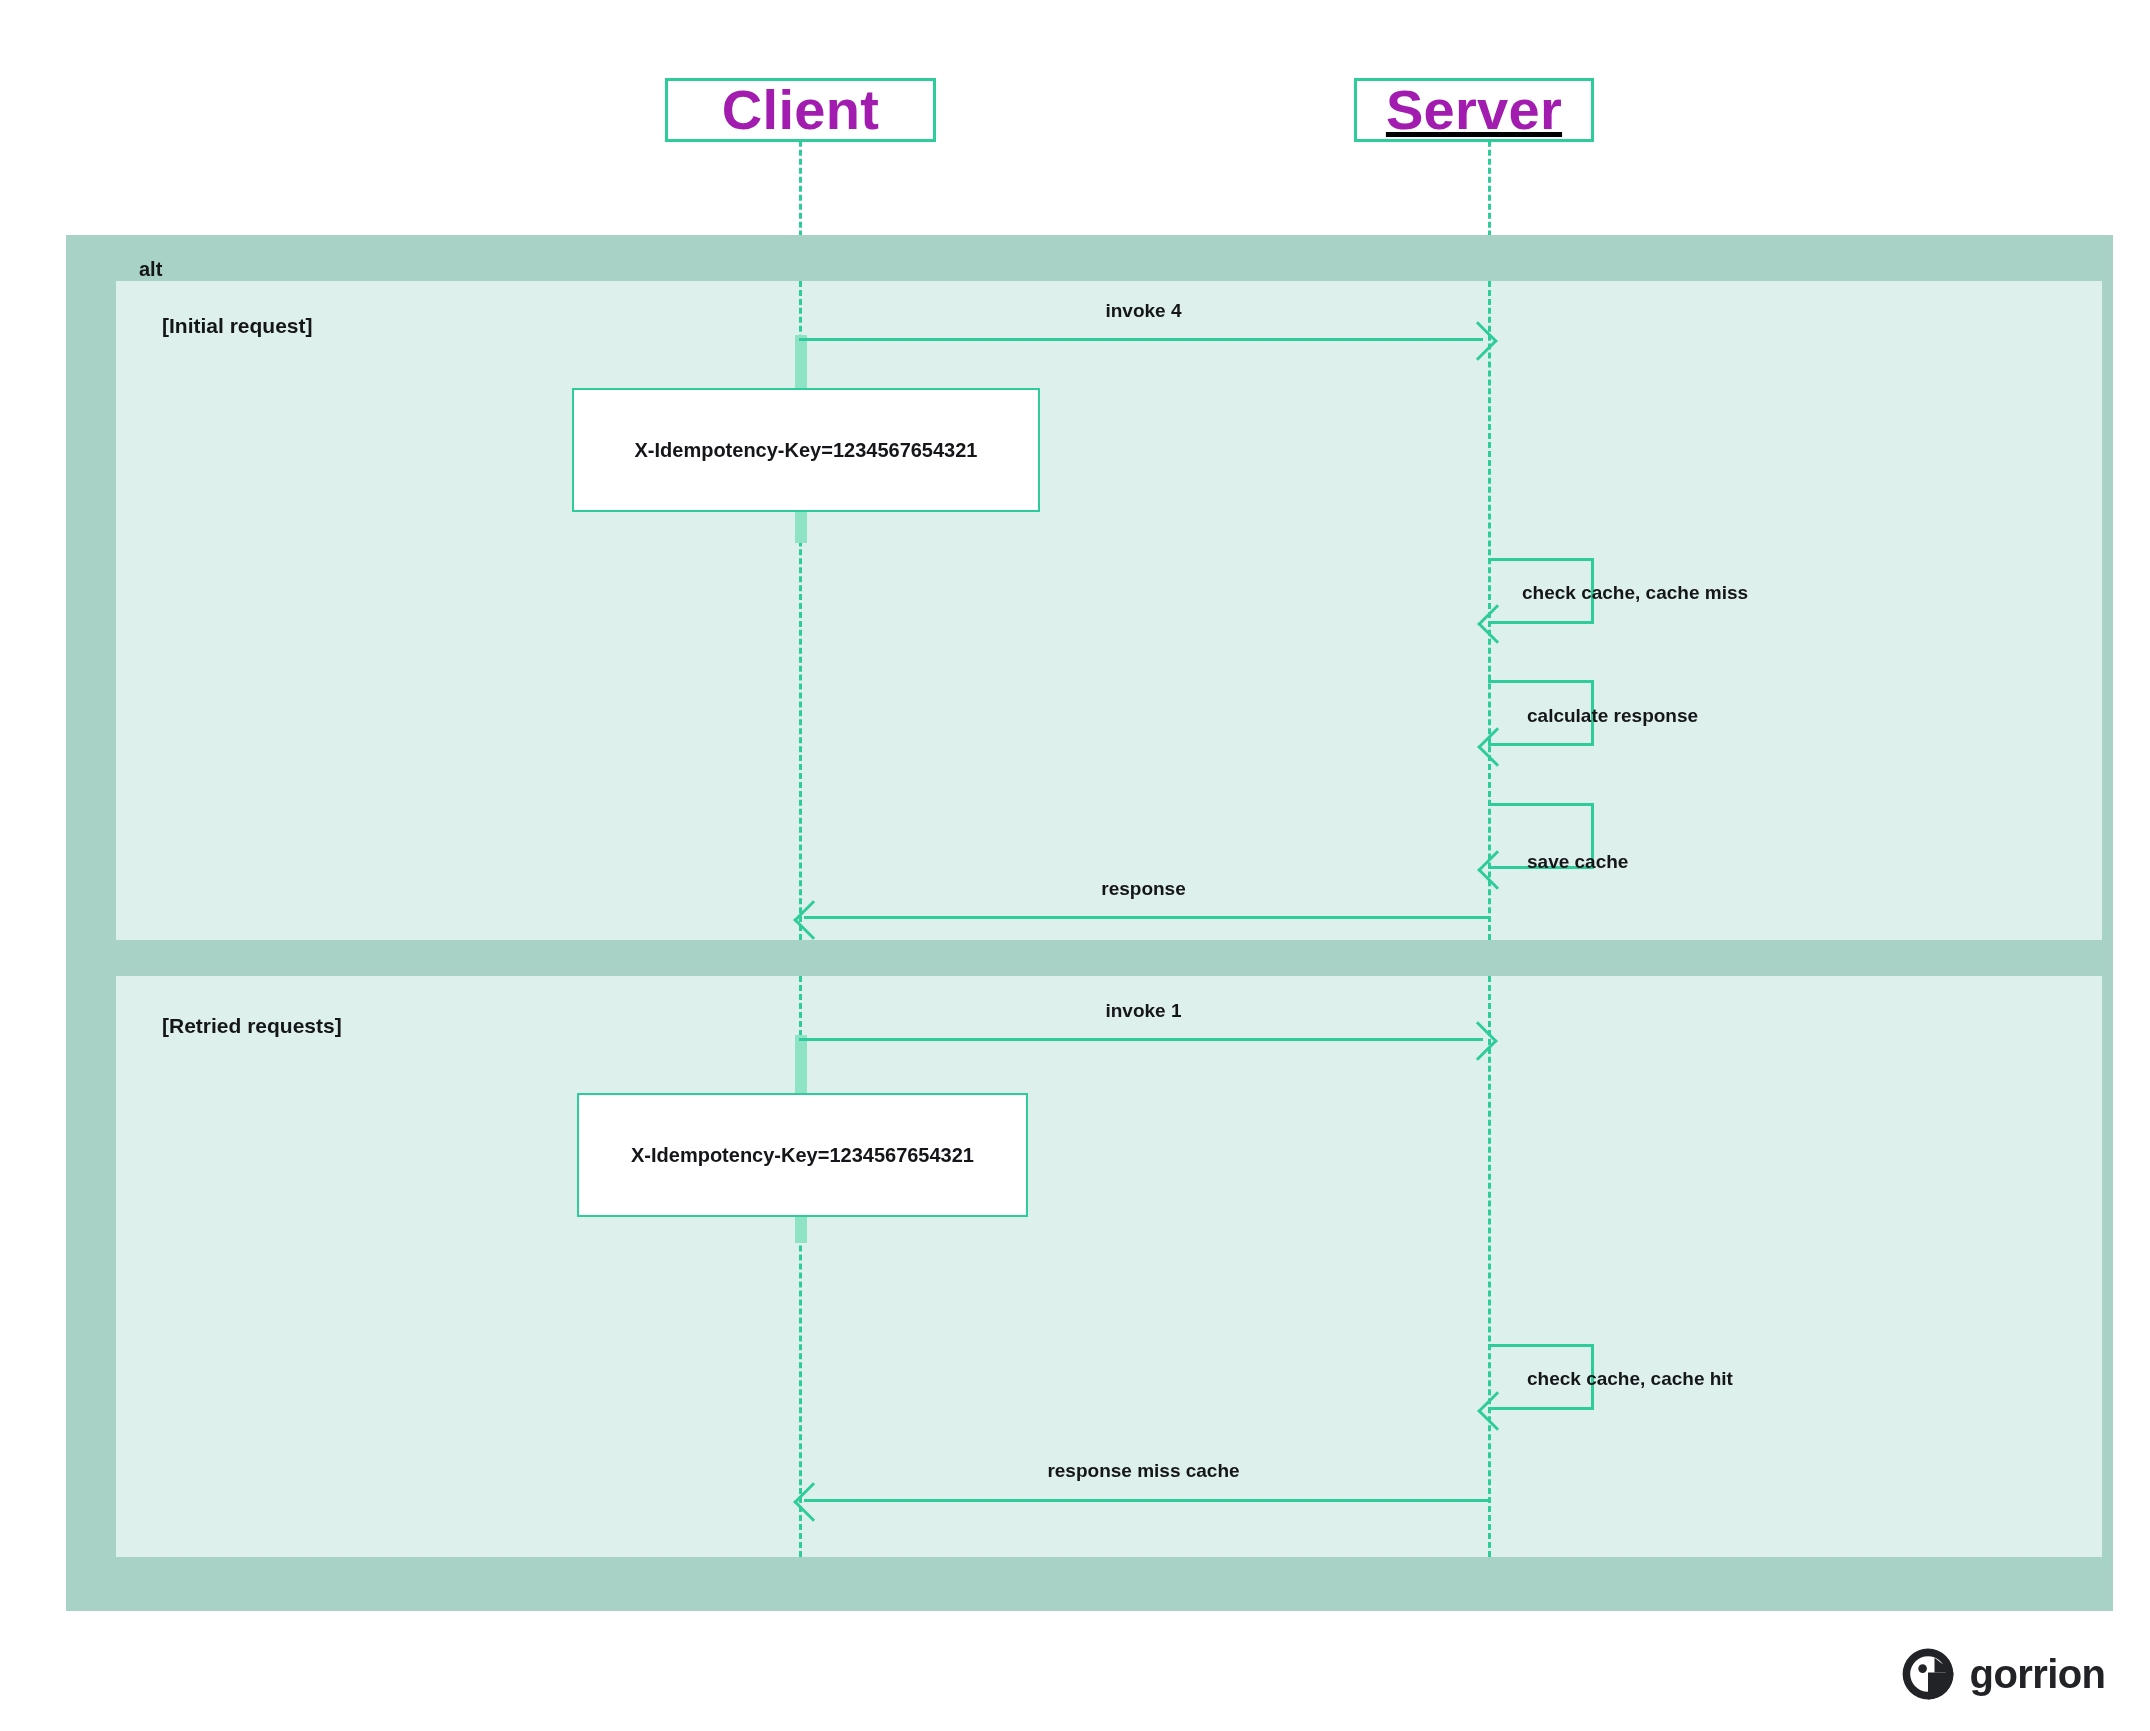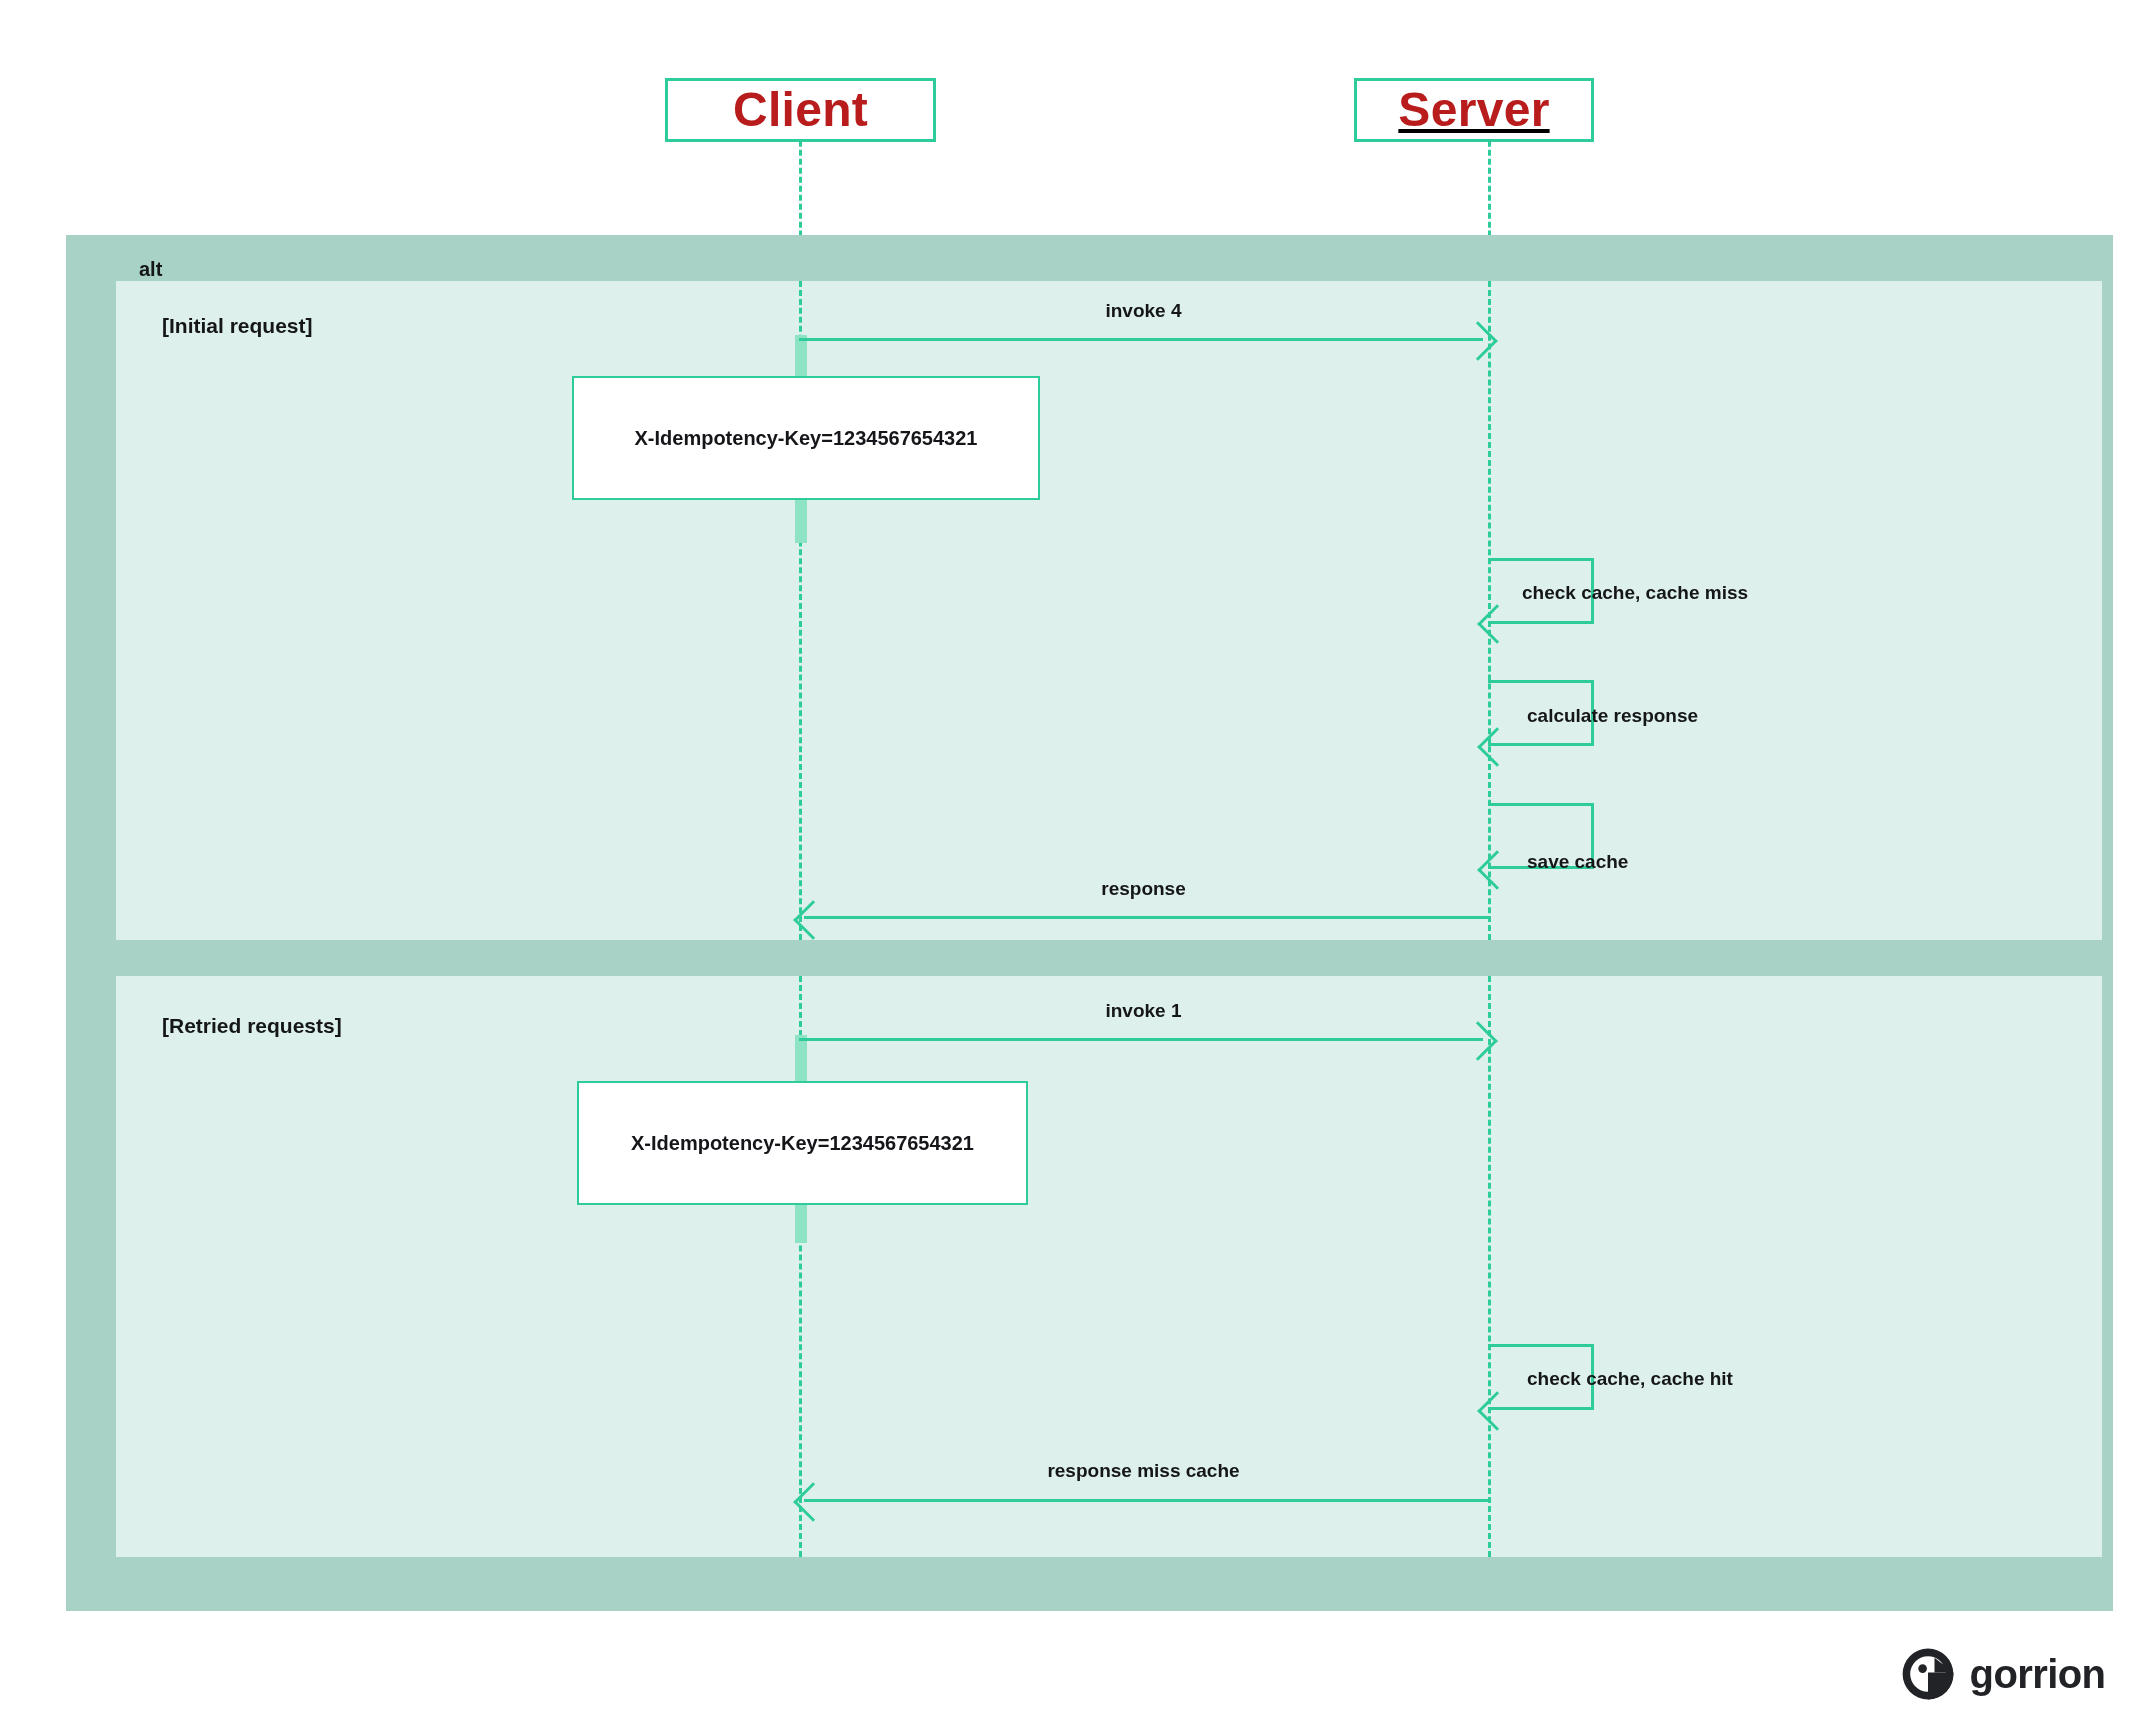--- a/index.html
+++ b/index.html
@@ -19,23 +19,23 @@
   .participant{
     position:absolute;
     box-sizing:border-box;
     background:#ffffff;
     border:3.9px solid var(--accent);
     display:flex;
     align-items:center;
     justify-content:center;
   }
   .participant .plabel{
-    font-size:48px;
-    font-weight:700;
-    color:#b91c1c;
+    font-size:56px;
+    font-weight:700;
+    color:#a21caf;
     letter-spacing:0.3px;
     line-height:1;
   }
 
   
   .lifeline{
     position:absolute;
     width:0;
     border-left:3.4px dashed var(--accent);
   }
@@ -114,20 +114,21 @@
 
   
   .note{
     position:absolute;
     box-sizing:border-box;
     background:#ffffff;
     border:2.8px solid var(--accent);
     display:flex;
     align-items:center;
     justify-content:center;
+    margin-top:12px;
   }
   .note .ntext{
     font-size:20px;
     font-weight:700;
     color:#15161a;
     line-height:1;
     white-space:nowrap;
   }
 
   

